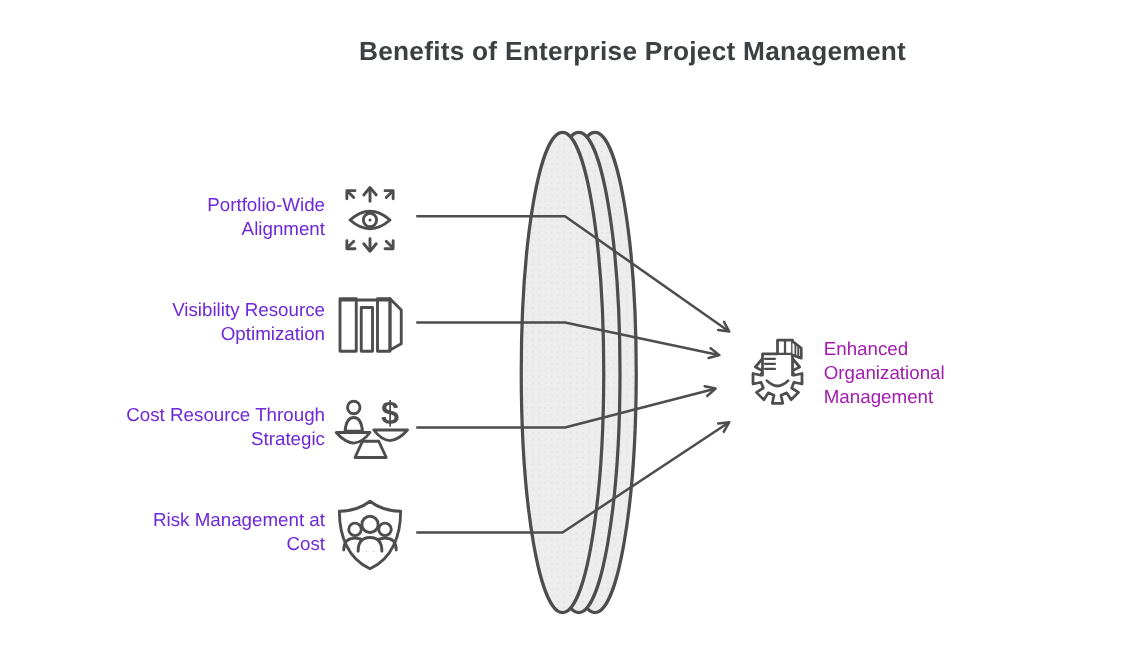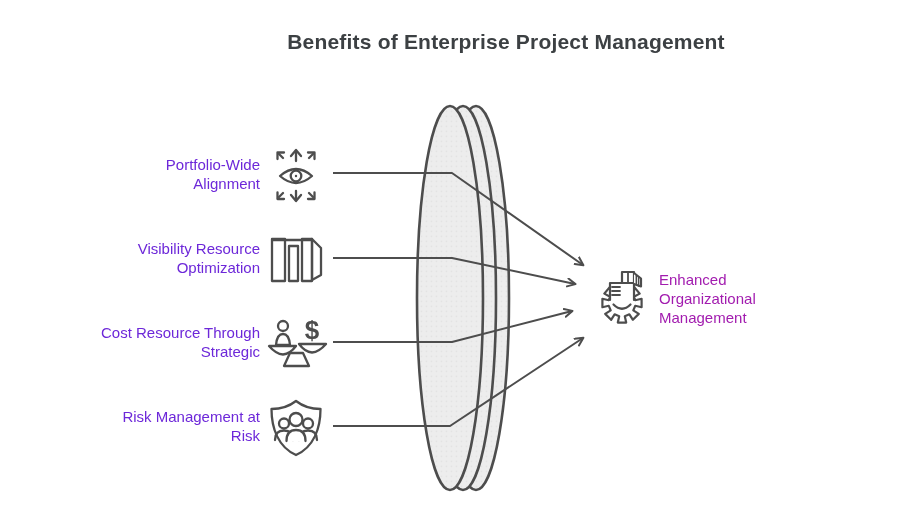--- a/index.html
+++ b/index.html
@@ -142,21 +142,21 @@
   <div class="left-label" style="top:239px">
     <span>Visibility Resource</span>
     <span>Optimization</span>
   </div>
   <div class="left-label" style="top:323px">
     <span>Cost Resource Through</span>
     <span>Strategic</span>
   </div>
   <div class="left-label" style="top:407px">
     <span>Risk Management at</span>
-    <span>Risk</span>
+    <span>Cost</span>
   </div>
 
   <div class="right-label">
     <span>Enhanced</span>
     <span>Organizational</span>
     <span>Management</span>
   </div>
 
 </div>
 

